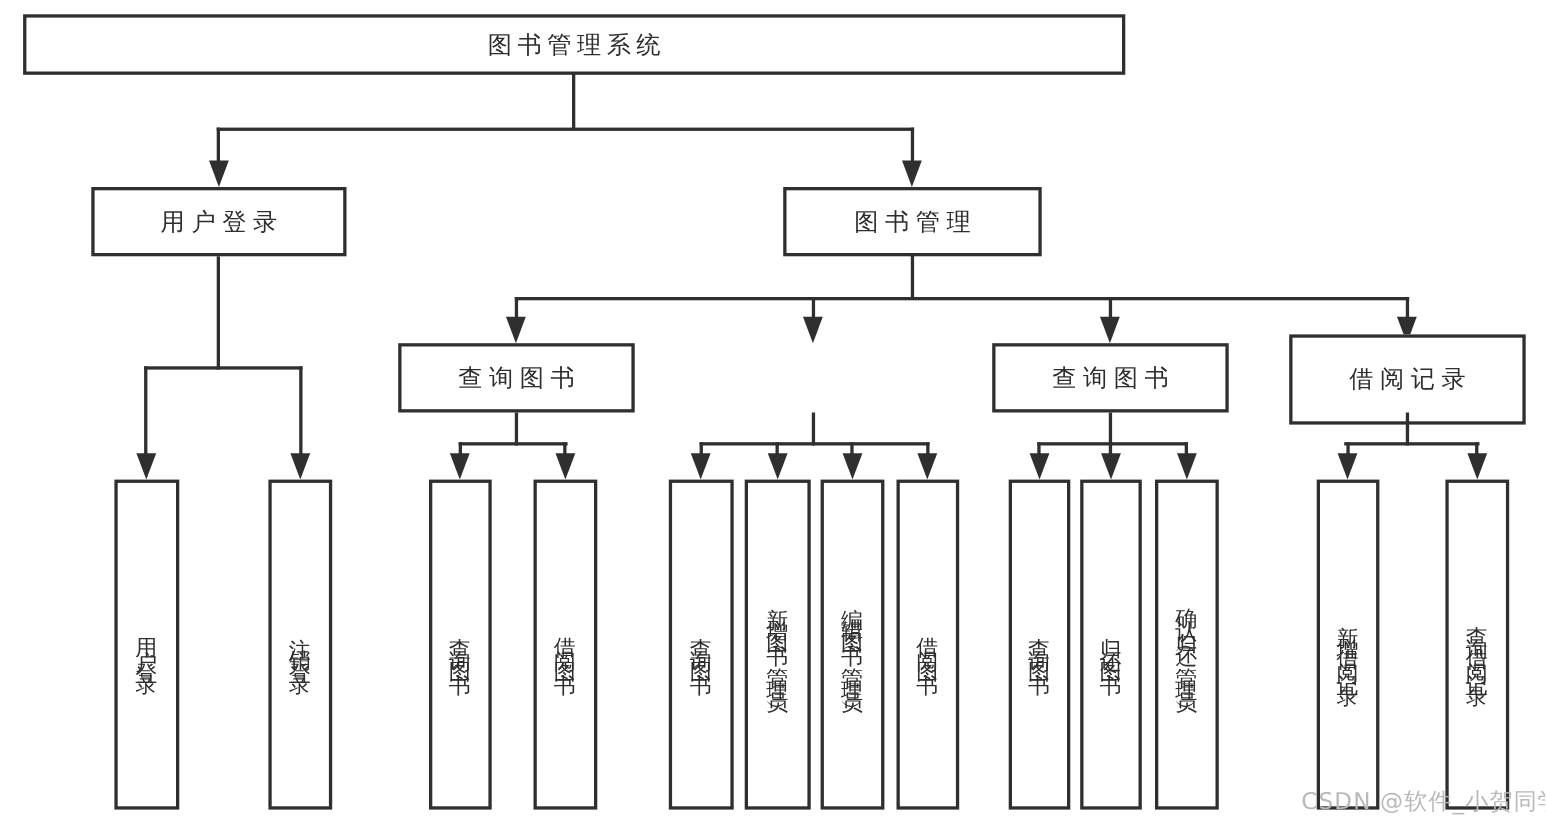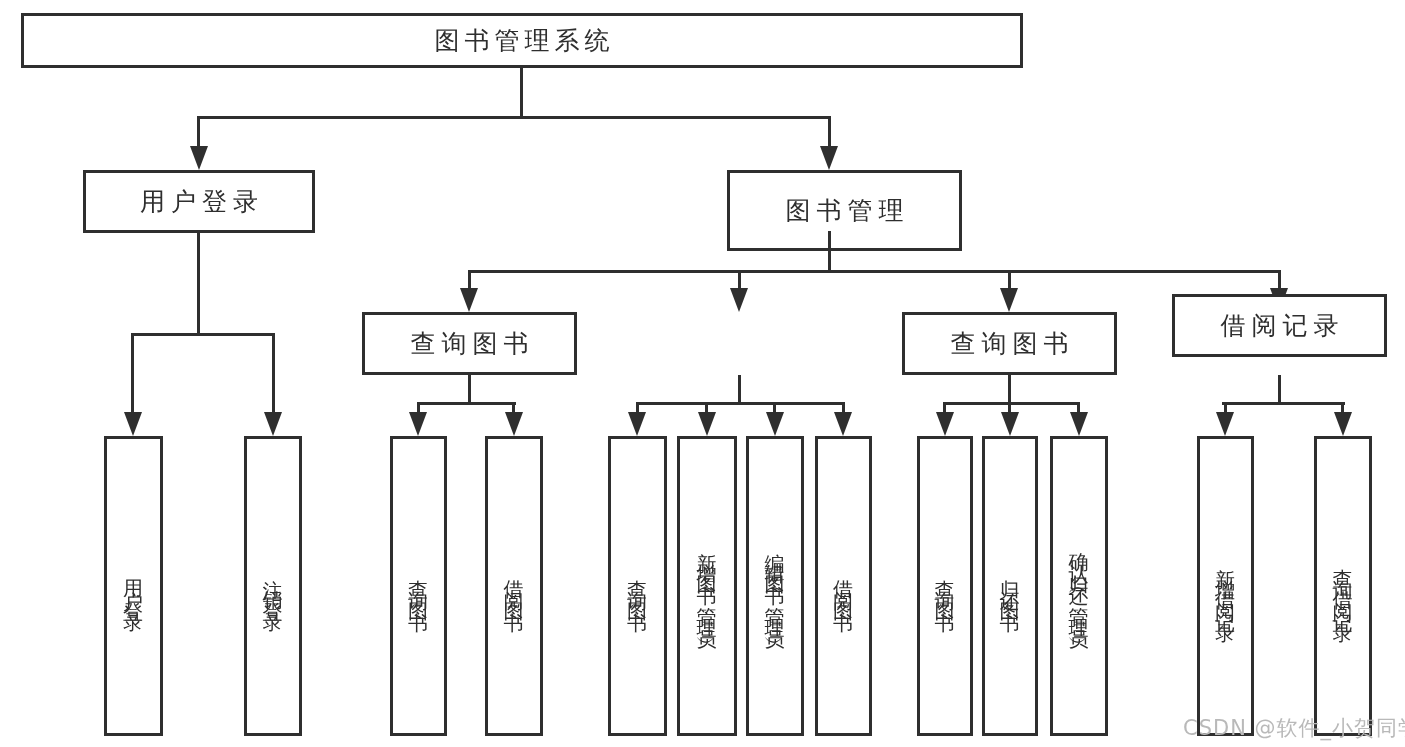--- a/index.html
+++ b/index.html
@@ -5,21 +5,21 @@
   html,body{margin:0;padding:0;background:#ffffff;}
   .stage{
     position:relative;width:1405px;height:747px;background:#ffffff;
     font-family:"DejaVu Sans","Liberation Sans",sans-serif;overflow:hidden;
   }
   .box{
     position:absolute;box-sizing:border-box;border:3px solid #2f2f2f;background:#ffffff;
     display:flex;align-items:center;justify-content:center;
   }
   .hlbl{
-    color:#2e2e2e;font-size:25px;letter-spacing:6px;text-indent:6px;white-space:nowrap;
+    color:#2e2e2e;font-size:22px;letter-spacing:6px;text-indent:6px;white-space:nowrap;
   }
   .hlbl-wide{letter-spacing:5px;text-indent:5px;}
   .vlbl{
     color:#2e2e2e;font-size:20px;writing-mode:vertical-rl;letter-spacing:11px;
     white-space:nowrap;line-height:1;
   }
   .line{position:absolute;background:#2f2f2f;}
   .arrow{
     position:absolute;width:0;height:0;
     border-left:9px solid transparent;border-right:9px solid transparent;
@@ -42,21 +42,21 @@
   <div class="line" style="left:520px;top:66px;width:3px;height:52px"></div>
   <div class="line" style="left:197px;top:116px;width:634px;height:3px"></div>
   <div class="line" style="left:197px;top:116px;width:3px;height:34px"></div>
   <div class="line" style="left:828px;top:116px;width:3px;height:34px"></div>
   <div class="arrow" style="left:190px;top:146px"></div>
   <div class="arrow" style="left:820px;top:146px"></div>
 
   <div class="box" style="left:83px;top:170px;width:232px;height:63px">
     <span class="hlbl">用户登录</span>
   </div>
-  <div class="box" style="left:727px;top:170px;width:235px;height:81px">
+  <div class="box" style="left:712px;top:170px;width:235px;height:63px">
     <span class="hlbl">图书管理</span>
   </div>
 
   <div class="line" style="left:197px;top:233px;width:3px;height:103px"></div>
   <div class="line" style="left:131px;top:333px;width:144px;height:3px"></div>
   <div class="line" style="left:131px;top:333px;width:3px;height:83px"></div>
   <div class="line" style="left:272px;top:333px;width:3px;height:83px"></div>
   <div class="arrow" style="left:124px;top:412px"></div>
   <div class="arrow" style="left:264px;top:412px"></div>
 
@@ -70,21 +70,21 @@
   <div class="arrow" style="left:730px;top:288px"></div>
   <div class="arrow" style="left:1000px;top:288px"></div>
   <div class="arrow" style="left:1270px;top:288px"></div>
 
   <div class="box" style="left:362px;top:312px;width:215px;height:63px">
     <span class="hlbl">查询图书</span>
   </div>
   <div class="box" style="left:902px;top:312px;width:215px;height:63px">
     <span class="hlbl">查询图书</span>
   </div>
-  <div class="box" style="left:1172px;top:294px;width:215px;height:63px">
+  <div class="box" style="left:1172px;top:304px;width:215px;height:82px">
     <span class="hlbl">借阅记录</span>
   </div>
 
   <div class="line" style="left:468px;top:375px;width:3px;height:30px"></div>
   <div class="line" style="left:738px;top:375px;width:3px;height:30px"></div>
   <div class="line" style="left:1008px;top:375px;width:3px;height:30px"></div>
   <div class="line" style="left:1278px;top:375px;width:3px;height:30px"></div>
 
   <div class="line" style="left:417px;top:402px;width:99px;height:3px"></div>
   <div class="line" style="left:636px;top:402px;width:209px;height:3px"></div>

